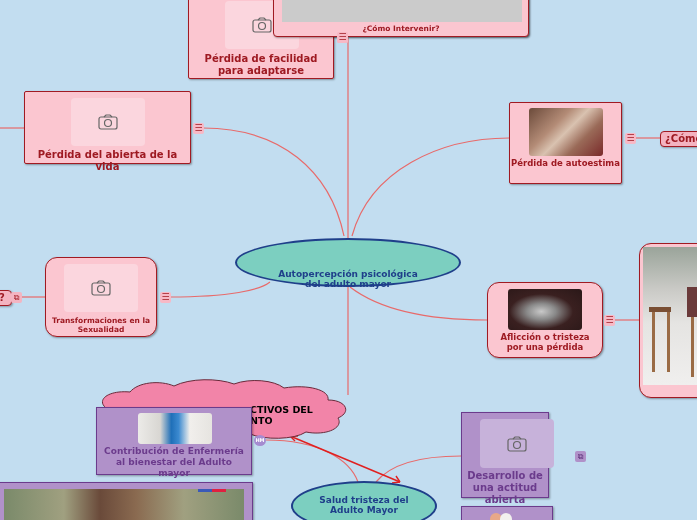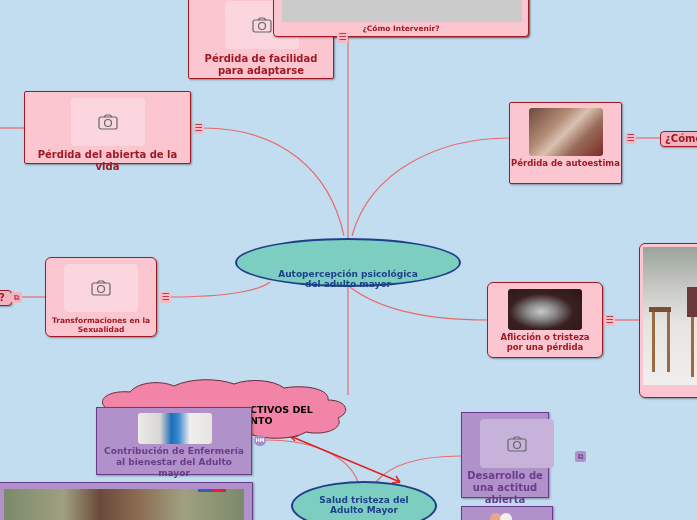--- a/index.html
+++ b/index.html
@@ -1,21 +1,21 @@
 <!DOCTYPE html>
 <html><head>
 <meta charset="utf-8">
 <style>
   html,body{margin:0;padding:0;}
   body{width:697px;height:520px;overflow:hidden;background:#c2ddf0;position:relative;font-family:"DejaVu Sans","Liberation Sans",sans-serif;}
   .canvas{position:absolute;left:0;top:0;width:697px;height:520px;}
   svg.links{position:absolute;left:0;top:0;width:697px;height:520px;}
   .node{position:absolute;box-sizing:border-box;}
   .pink{background:#fbc6d0;border:1px solid #a01a22;border-radius:2px;box-shadow:1px 1px 2px rgba(0,0,0,.35);}
-  .pink.round{border-radius:6px;padding-left:40px;}
+  .pink.round{border-radius:12px;padding-left:40px;}
   .purple{background:#b091c9;border:1px solid #6b3b8c;box-shadow:1px 1px 2px rgba(0,0,0,.35);}
   .ph{position:absolute;background:#fbd6de;border-radius:4px;display:flex;align-items:center;justify-content:center;}
   .purple .ph{background:#c7b2da;}
   .cam{width:20px;height:16px;}
   .lbl{position:absolute;left:0;right:0;text-align:center;font-weight:bold;color:#9e1a22;line-height:1.2;}
   .purple .lbl{color:#6b3b8c;}
   .ellipse{position:absolute;border-radius:50%;background:#7ccfc0;border:2px solid #1f3f8a;box-sizing:border-box;display:flex;align-items:center;justify-content:center;text-align:center;color:#1f3f8a;font-weight:bold;}
   .menu-btn{position:absolute;width:11px;height:11px;background:#f7b9c6;border-radius:2px;color:#a01a22;font-size:9px;line-height:11px;text-align:center;}
   .ext-btn{position:absolute;width:11px;height:11px;background:#f3b5c2;border-radius:2px;color:#a01a22;font-size:8px;line-height:11px;text-align:center;}
   .ext-btn.pur{background:#b091c9;color:#5a2f78;}

